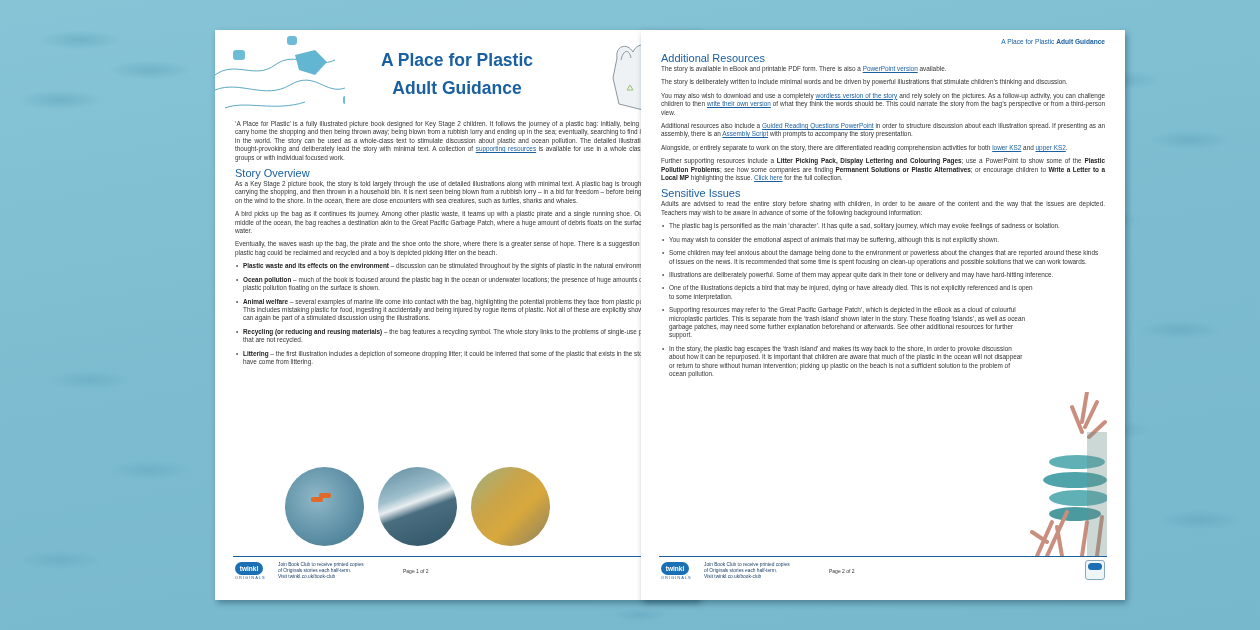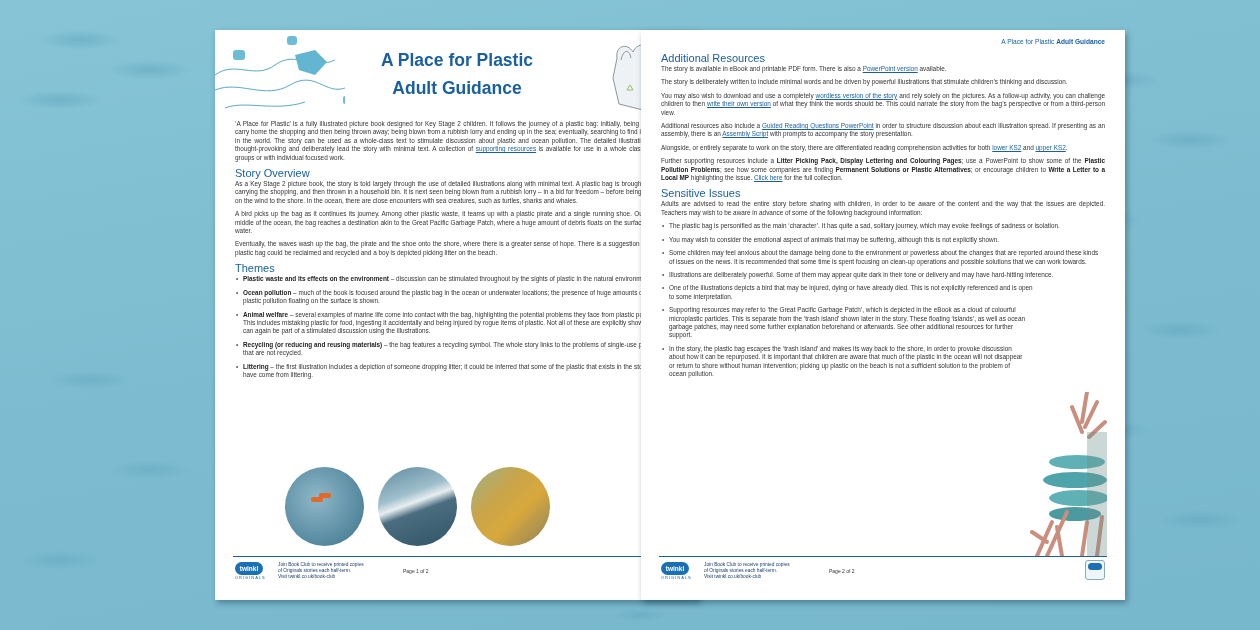--- a/index.html
+++ b/index.html
@@ -115,21 +115,20 @@
   </svg>
 
   <div class="content" style="top:90px;">
     <p class="body">
       <span>‘A Place for Plastic’ is a fully illustrated picture book designed for Key Stage 2 children. It follows the journey of a plastic bag: initially, being used to carry home the shopping and then being thrown away; being blown from a rubbish lorry and ending up in the sea; eventually, searching to find its place in the world. The story can be used as a whole-class text to stimulate discussion about plastic and ocean pollution. The detailed illustrations are thought-provoking and deliberately lead the story with minimal text. A collection of </span><a class="link">supporting resources</a><span> is available for use in a whole class, small groups or with individual focused work.</span>
     </p>
     <h2 class="section">Story Overview</h2>
     <p class="body">As a Key Stage 2 picture book, the story is told largely through the use of detailed illustrations along with minimal text. A plastic bag is brought home, carrying the shopping, and then thrown in a household bin. It is next seen being blown from a rubbish lorry – in a bid for freedom – before being carried on the wind to the shore. In the ocean, there are close encounters with sea creatures, such as turtles, sharks and whales.</p>
     <p class="body">A bird picks up the bag as it continues its journey. Among other plastic waste, it teams up with a plastic pirate and a single running shoe. Out in the middle of the ocean, the bag reaches a destination akin to the Great Pacific Garbage Patch, where a huge amount of debris floats on the surface of the water.</p>
     <p class="body">Eventually, the waves wash up the bag, the pirate and the shoe onto the shore, where there is a greater sense of hope. There is a suggestion that the plastic bag could be reclaimed and recycled and a boy is depicted picking litter on the beach.</p>
-    <h2 class="section">Themes</h2>
     <ul class="bullets">
       <li><b>Plastic waste and its effects on the environment</b><span> – discussion can be stimulated throughout by the sights of plastic in the natural environment.</span></li>
       <li><b>Ocean pollution</b><span> – much of the book is focused around the plastic bag in the ocean or underwater locations; the presence of huge amounts of other plastic pollution floating on the surface is shown.</span></li>
       <li><b>Animal welfare</b><span> – several examples of marine life come into contact with the bag, highlighting the potential problems they face from plastic pollution. This includes mistaking plastic for food, ingesting it accidentally and being injured by rogue items of plastic. Not all of these are explicitly shown but can again be part of a stimulated discussion using the illustrations.</span></li>
       <li><b>Recycling (or reducing and reusing materials)</b><span> – the bag features a recycling symbol. The whole story links to the problems of single-use plastics that are not recycled.</span></li>
       <li><b>Littering</b><span> – the first illustration includes a depiction of someone dropping litter; it could be inferred that some of the plastic that exists in the story may have come from littering.</span></li>
     </ul>
   </div>
 
   <div class="illus-row">

